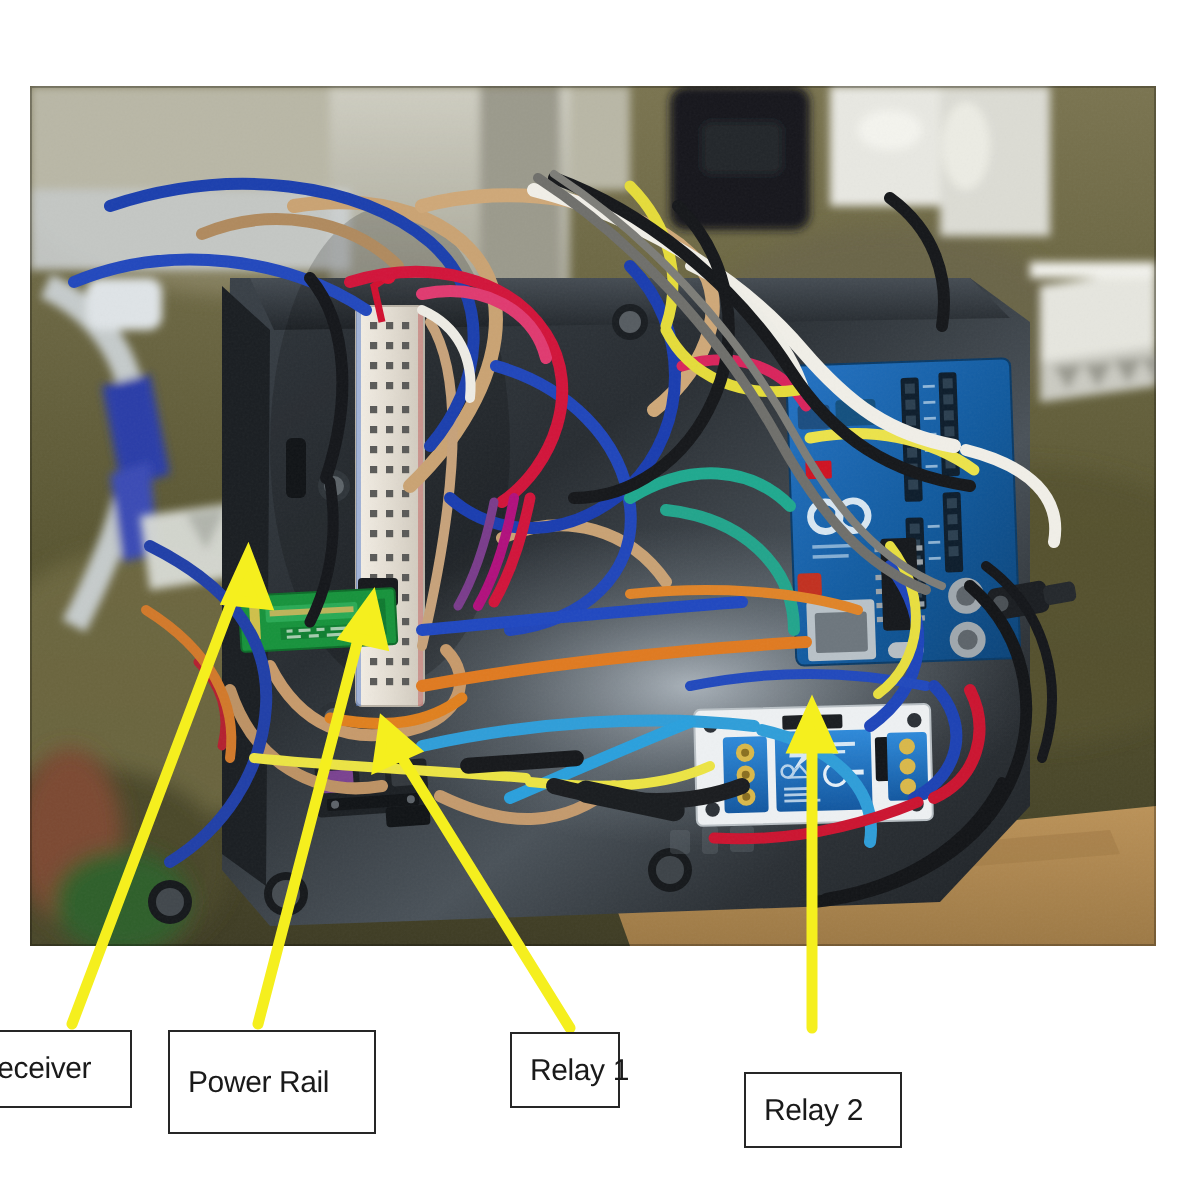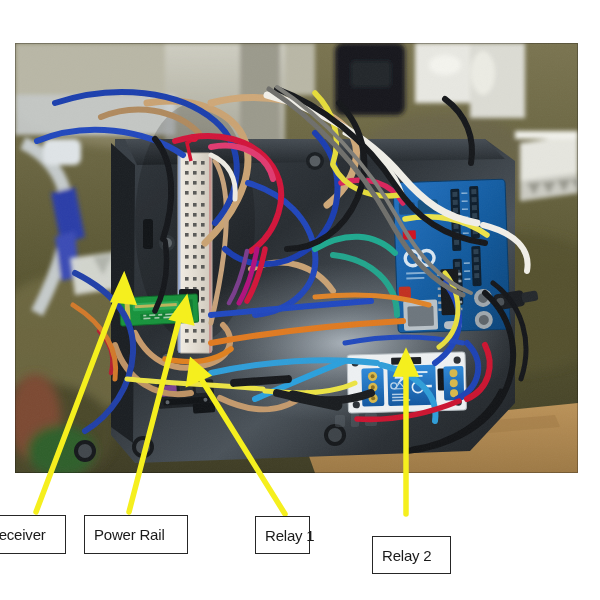--- a/index.html
+++ b/index.html
@@ -45,21 +45,21 @@
     align-items: center;
     justify-content: flex-start;
     padding-left: 9px;
     color: #1a1a1a;
     font-size: 15px;
     letter-spacing: -0.2px;
     font-family: "Liberation Sans", sans-serif;
     white-space: nowrap;
   }
   #label-receiver   { left: -22px; top: 515px; width: 88px;  height: 39px; }
-  #label-powerrail  { left: 84px;  top: 515px; width: 104px; height: 39px; }
+  #label-powerrail  { left: 84px;  top: 515px; width: 104px; height: 52px; }
   #label-relay1     { left: 255px; top: 516px; width: 55px;  height: 38px; }
   #label-relay2     { left: 372px; top: 536px; width: 79px;  height: 38px; }
 
   
   #arrow-layer {
     position: absolute;
     left: 0; top: 0;
     width: 600px; height: 600px;
     pointer-events: none;
   }

